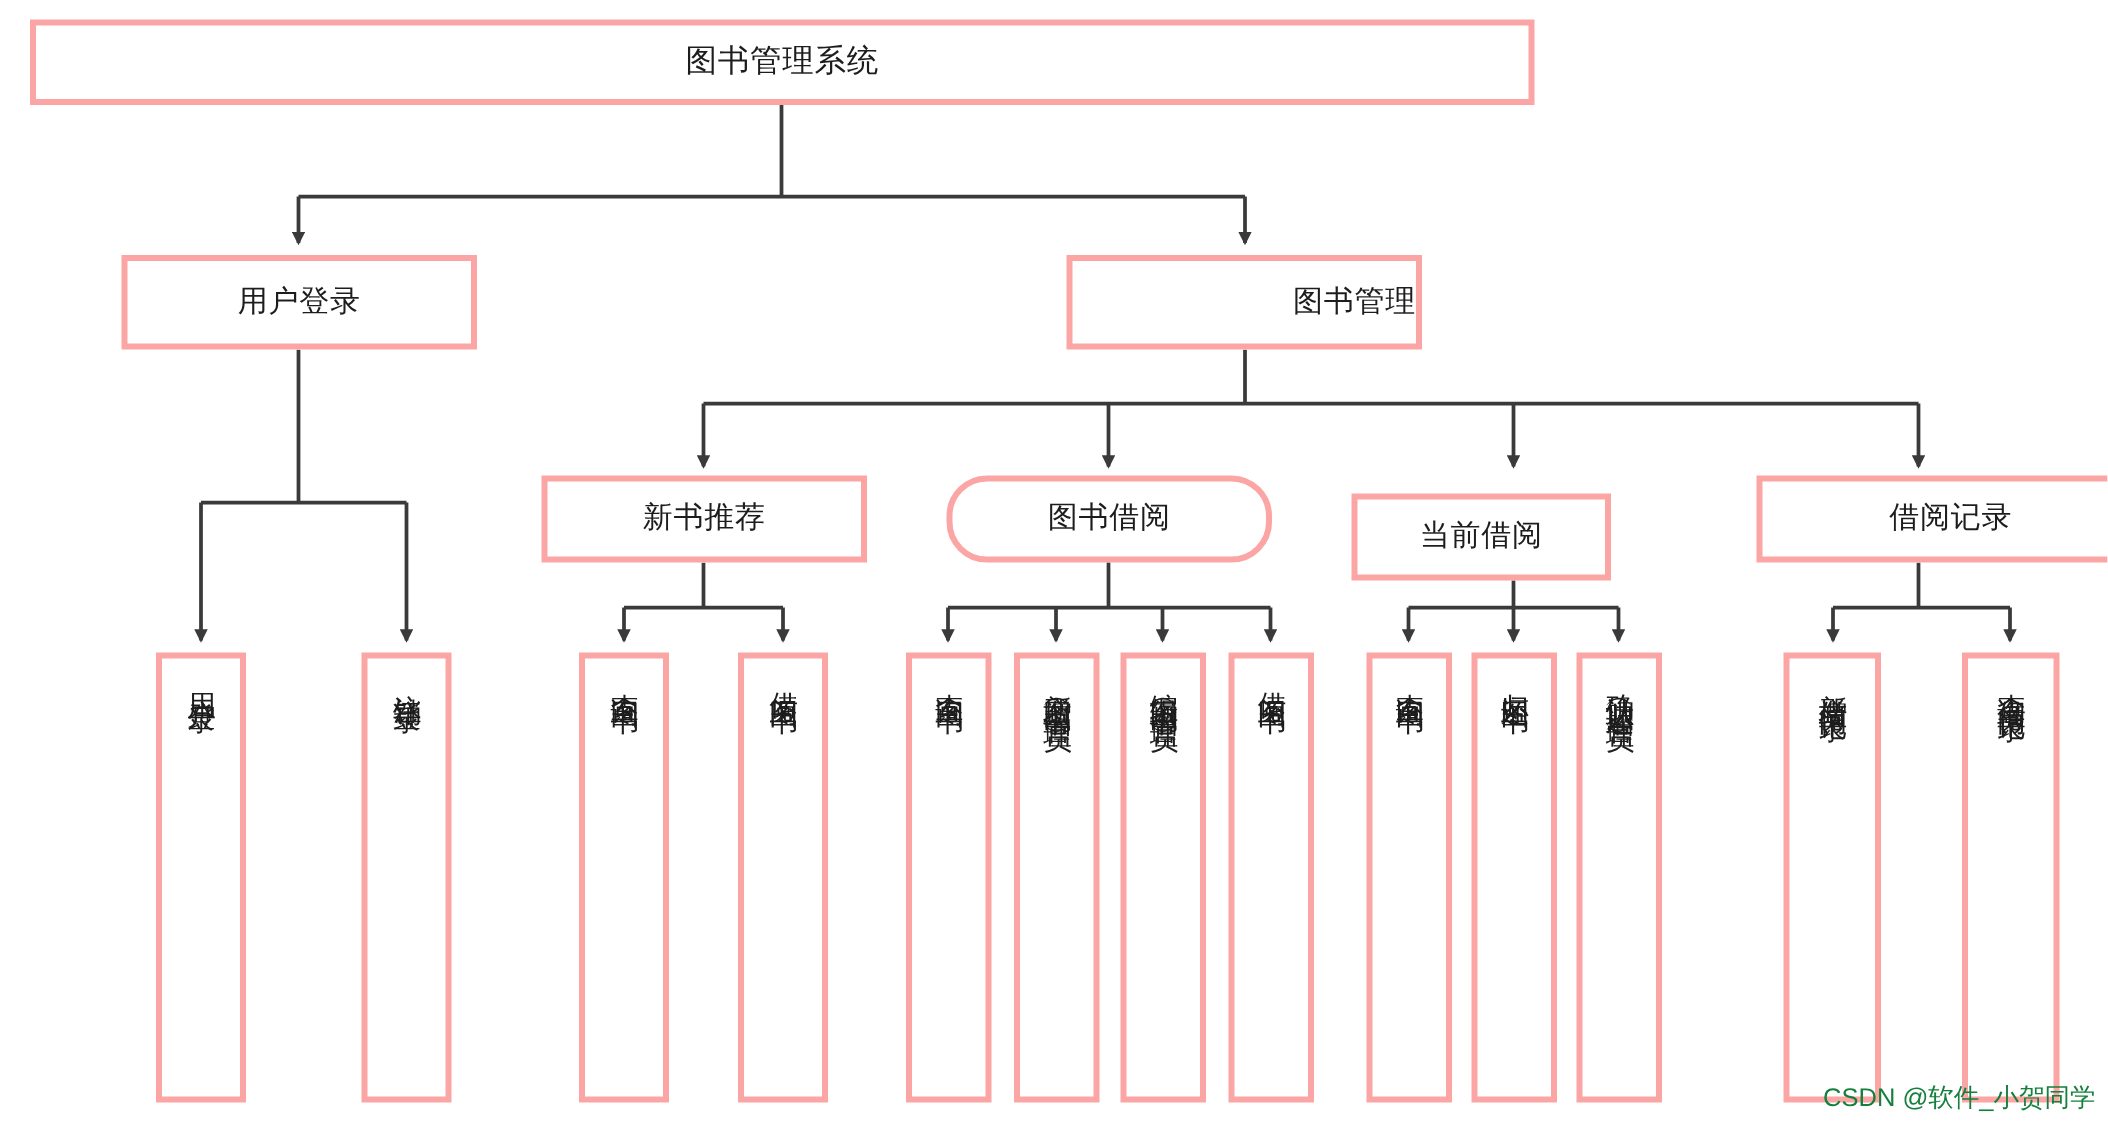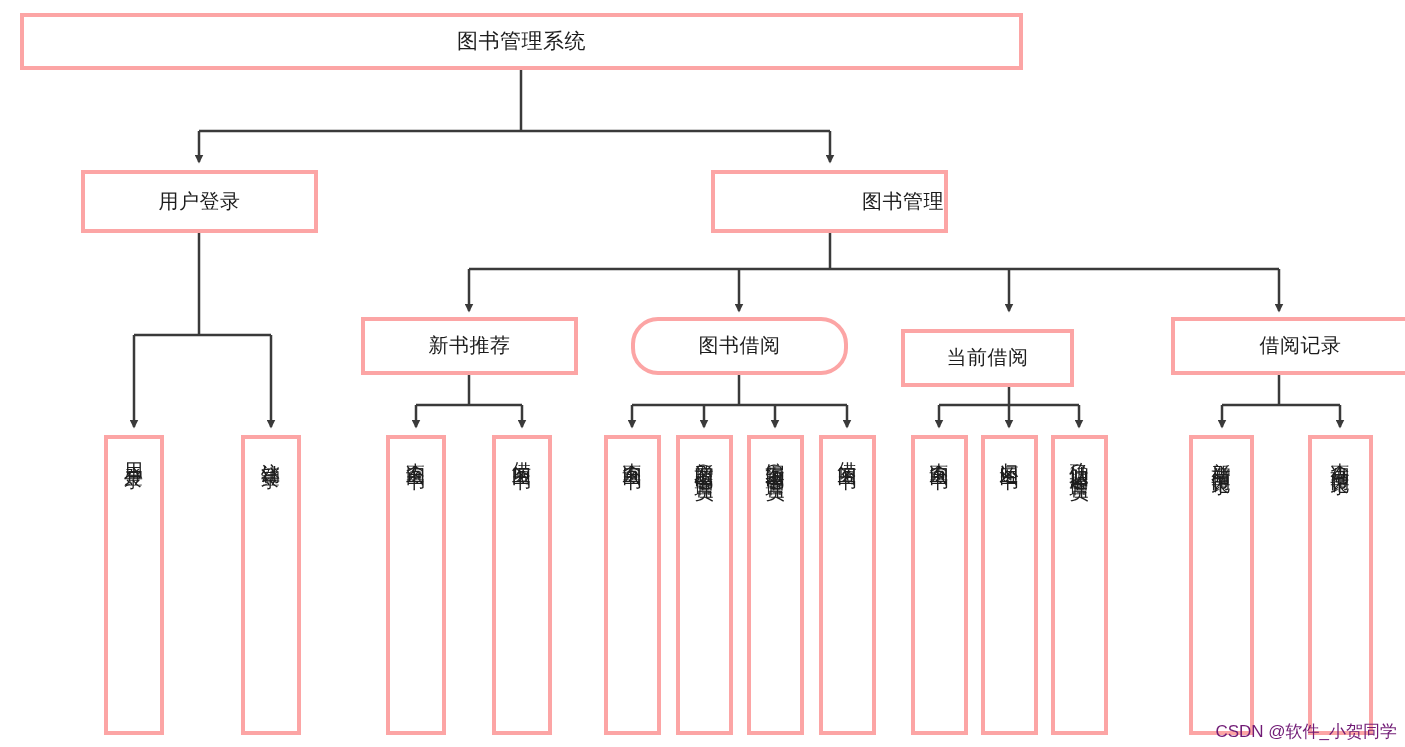--- a/index.html
+++ b/index.html
@@ -65,21 +65,21 @@
     letter-spacing: 3px;
     line-height: 1;
     white-space: nowrap;
   }
   
   #watermark {
     position: absolute;
     right: 8px;
     bottom: 4px;
     font-size: 17px;
-    color: #701a75;
+    color: #15803d;
     white-space: nowrap;
     user-select: none;
   }
 </style>
 </head>
 <body>
 
 <div id="canvas">
 
   <svg id="wires" viewBox="0 0 1405 747" width="1405" height="747" aria-hidden="true">

